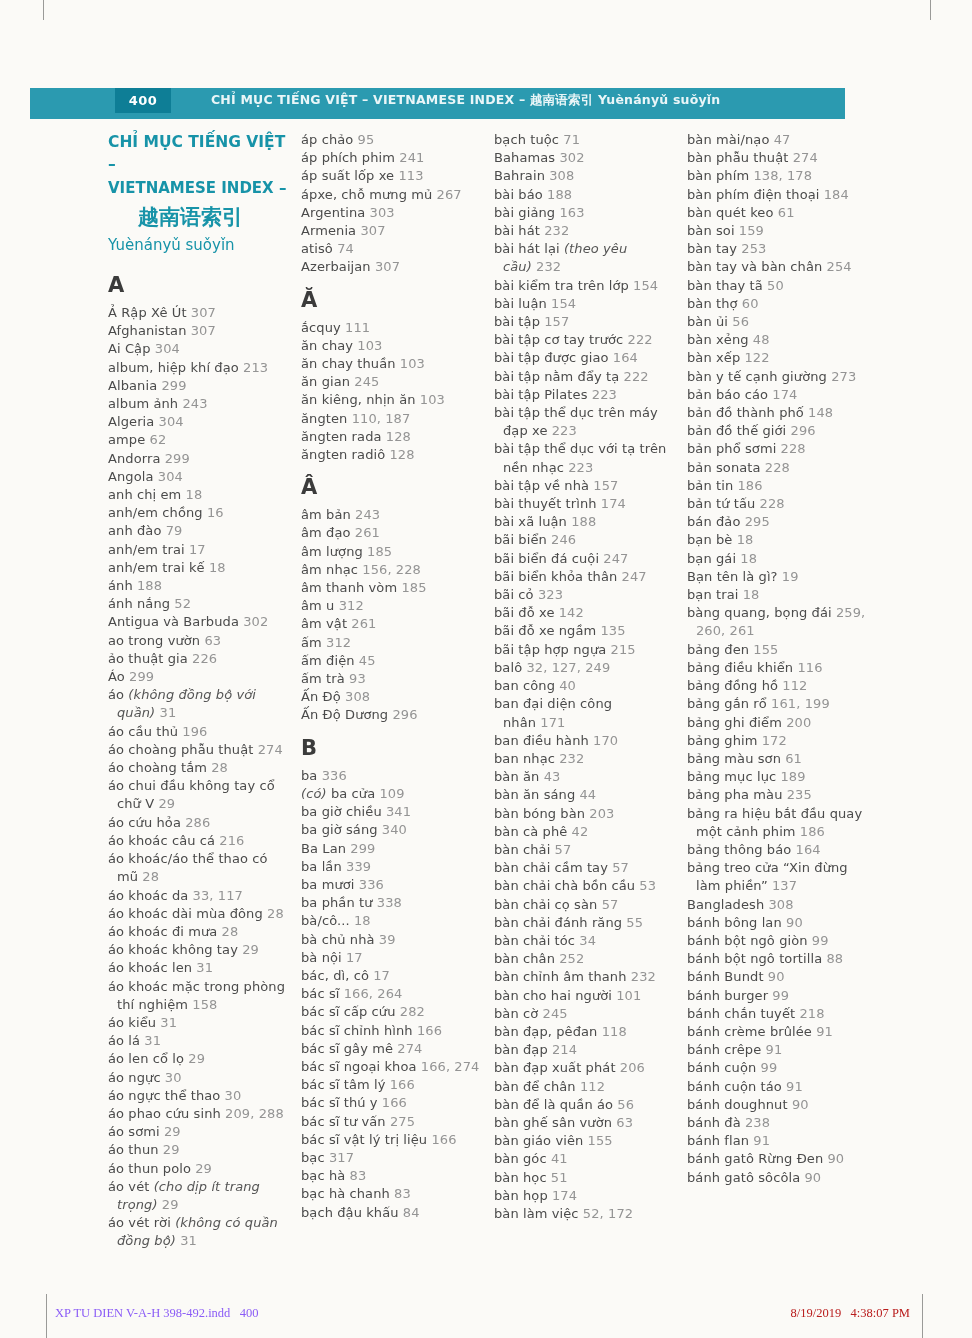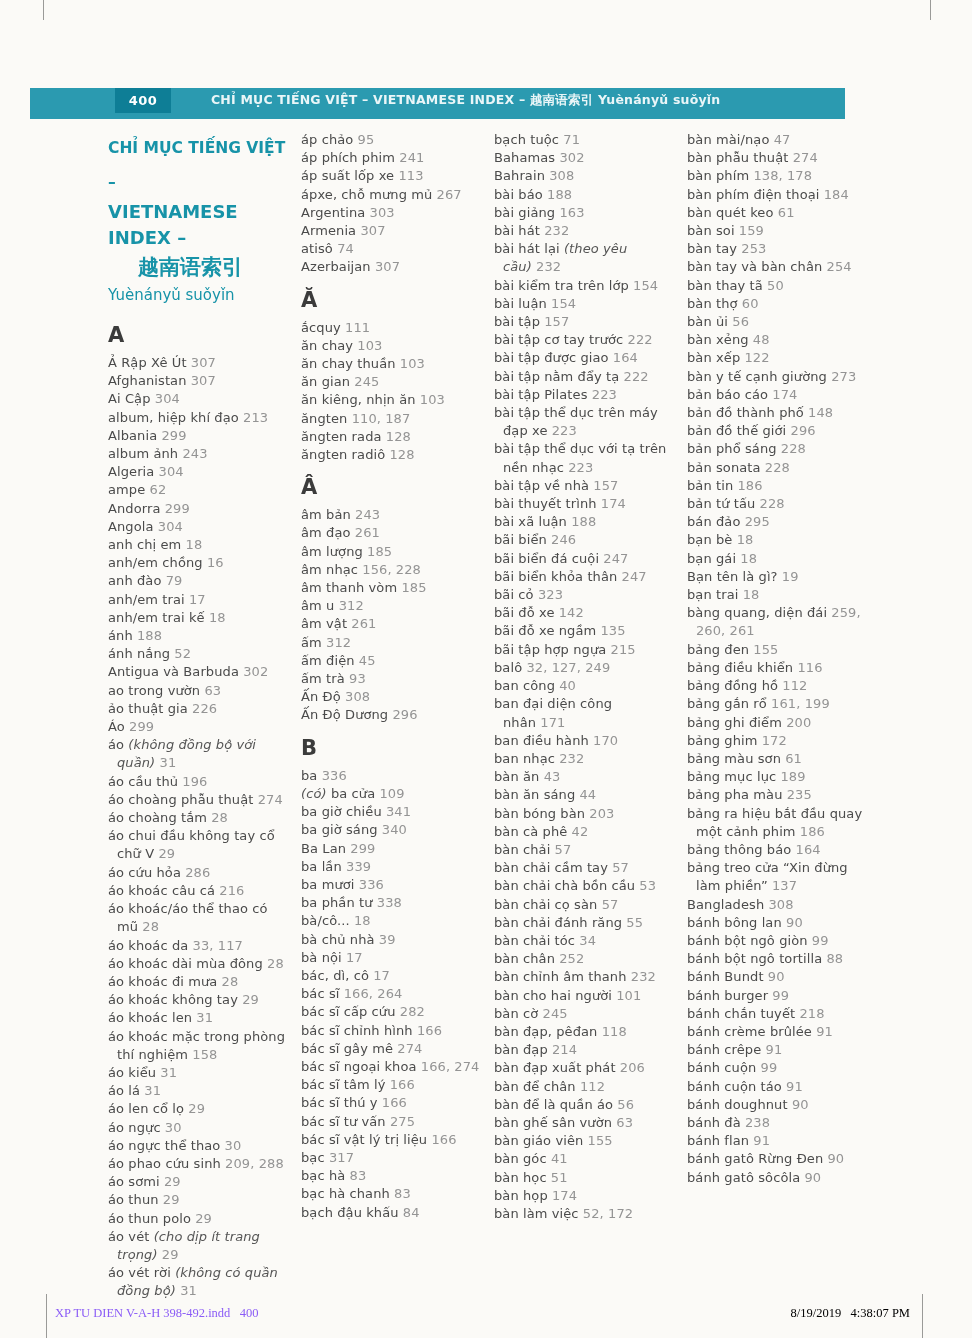--- a/index.html
+++ b/index.html
@@ -40,33 +40,33 @@
   .entry i{color:#555;}
   .pg{color:#949494;}
   .section{
     font-size:21px;font-weight:bold;color:#3b3b3b;
     margin-top:11px;margin-bottom:7px;line-height:24px;
   }
   .col .section:first-child{margin-top:0;}
 
   
   .idx-title{margin-bottom:16px;color:var(--teal-text);}
-  .idx-title .t1{font-size:15.5px;font-weight:bold;line-height:34px;}
-  .idx-title .t2{font-size:18px;font-weight:600;line-height:26px;}
+  .idx-title .t1{font-size:15.5px;font-weight:bold;line-height:22px;}
+  .idx-title .t2{font-size:15px;font-weight:600;line-height:26px;}
   .idx-title .t3{font-size:21px;line-height:32px;font-weight:600;margin-left:30px;}
   .idx-title .t4{font-size:15px;line-height:24px;}
 
   
   .footer-left{
     position:absolute;left:55px;top:1306px;
     font-family:"Liberation Serif",serif;font-size:12.5px;color:#8b5cf6;white-space:pre;
   }
   .footer-right{
     position:absolute;right:62px;top:1306px;
-    font-family:"Liberation Serif",serif;font-size:12.5px;color:#000000;white-space:pre;
+    font-family:"Liberation Serif",serif;font-size:12.5px;color:#b91c1c;white-space:pre;
   }
 </style>
 </head>
 <body style="--teal: #2b9ab0; --teal-dark: #0e7e96; --teal-text: #1793a8;">
 
 <div class="page">
 
   <div class="crop" style="left:43px;top:0;height:20px;"></div>
   <div class="crop" style="left:930px;top:0;height:20px;"></div>
   <div class="crop" style="left:46px;top:1294px;height:44px;"></div>
@@ -262,30 +262,30 @@
         <div class="entry"><span>bàn tay và bàn chân</span><span class="pg">&nbsp;254</span></div>
         <div class="entry"><span>bàn thay tã</span><span class="pg">&nbsp;50</span></div>
         <div class="entry"><span>bàn thợ</span><span class="pg">&nbsp;60</span></div>
         <div class="entry"><span>bàn ủi</span><span class="pg">&nbsp;56</span></div>
         <div class="entry"><span>bàn xẻng</span><span class="pg">&nbsp;48</span></div>
         <div class="entry"><span>bàn xếp</span><span class="pg">&nbsp;122</span></div>
         <div class="entry"><span>bàn y tế cạnh giường</span><span class="pg">&nbsp;273</span></div>
         <div class="entry"><span>bản báo cáo</span><span class="pg">&nbsp;174</span></div>
         <div class="entry"><span>bản đồ thành phố</span><span class="pg">&nbsp;148</span></div>
         <div class="entry"><span>bản đồ thế giới</span><span class="pg">&nbsp;296</span></div>
-        <div class="entry"><span>bản phổ sáng</span><span class="pg">&nbsp;228</span></div>
+        <div class="entry"><span>bản phổ sơmi</span><span class="pg">&nbsp;228</span></div>
         <div class="entry"><span>bản sonata</span><span class="pg">&nbsp;228</span></div>
         <div class="entry"><span>bản tin</span><span class="pg">&nbsp;186</span></div>
         <div class="entry"><span>bản tứ tấu</span><span class="pg">&nbsp;228</span></div>
         <div class="entry"><span>bán đảo</span><span class="pg">&nbsp;295</span></div>
         <div class="entry"><span>bạn bè</span><span class="pg">&nbsp;18</span></div>
         <div class="entry"><span>bạn gái</span><span class="pg">&nbsp;18</span></div>
         <div class="entry"><span>Bạn tên là gì?</span><span class="pg">&nbsp;19</span></div>
         <div class="entry"><span>bạn trai</span><span class="pg">&nbsp;18</span></div>
-        <div class="entry"><span>bàng quang, diện đái</span><span class="pg">&nbsp;259, 260, 261</span></div>
+        <div class="entry"><span>bàng quang, bọng đái</span><span class="pg">&nbsp;259, 260, 261</span></div>
         <div class="entry"><span>bảng đen</span><span class="pg">&nbsp;155</span></div>
         <div class="entry"><span>bảng điều khiển</span><span class="pg">&nbsp;116</span></div>
         <div class="entry"><span>bảng đồng hồ</span><span class="pg">&nbsp;112</span></div>
         <div class="entry"><span>bảng gắn rổ</span><span class="pg">&nbsp;161, 199</span></div>
         <div class="entry"><span>bảng ghi điểm</span><span class="pg">&nbsp;200</span></div>
         <div class="entry"><span>bảng ghim</span><span class="pg">&nbsp;172</span></div>
         <div class="entry"><span>bảng màu sơn</span><span class="pg">&nbsp;61</span></div>
         <div class="entry"><span>bảng mục lục</span><span class="pg">&nbsp;189</span></div>
         <div class="entry"><span>bảng pha màu</span><span class="pg">&nbsp;235</span></div>
         <div class="entry"><span>bảng ra hiệu bắt đầu quay một cảnh phim</span><span class="pg">&nbsp;186</span></div>

